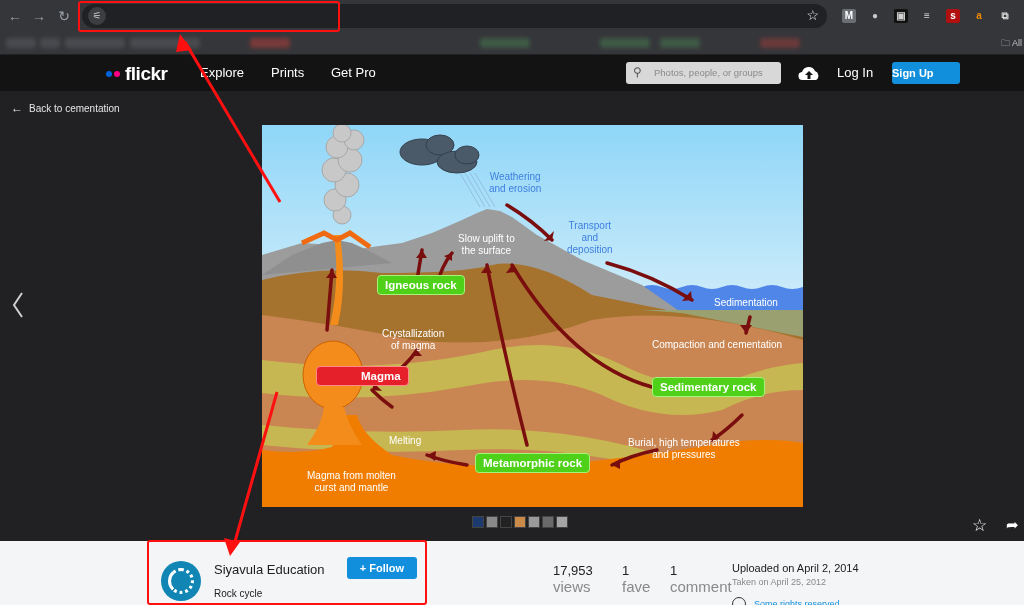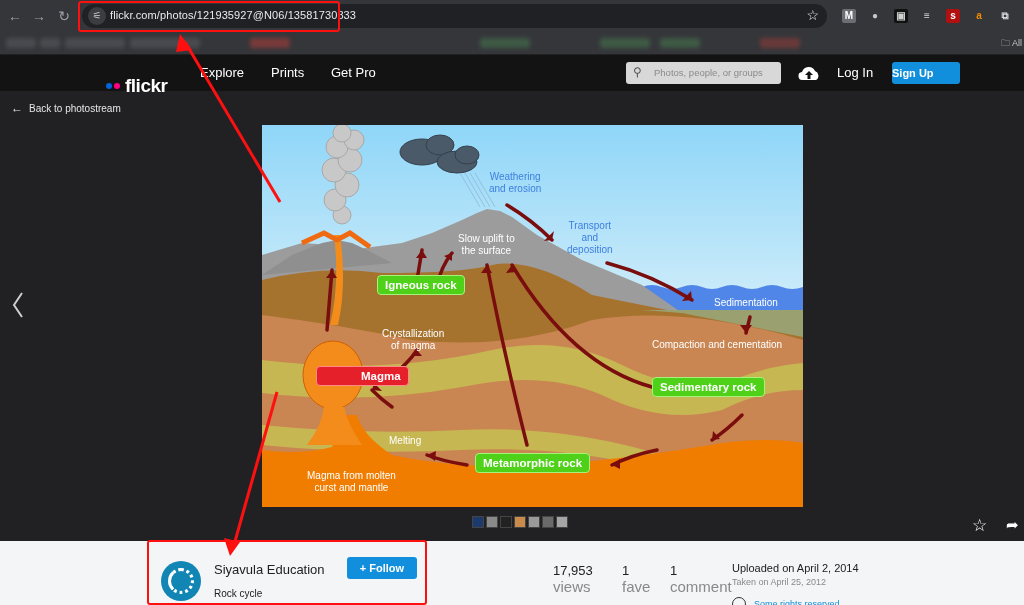--- a/index.html
+++ b/index.html
@@ -9,21 +9,21 @@
   .omnibox { position: absolute; left: 82px; top: 4px; width: 745px; height: 24px; background: #202124; border-radius: 12px; }
   .omnibox .tune { position: absolute; left: 6px; top: 3px; width: 18px; height: 18px; border-radius: 9px; background: #3c3d40; color:#cfd2d6; font-size:10px; text-align:center; line-height:18px; }
   .omnibox .url { position: absolute; left: 28px; top: 5px; color: #e8eaed; font-size: 11px; letter-spacing: 0.1px; }
   .omnibox .star { position: absolute; right: 8px; top: 3px; color: #e8eaed; font-size: 14px; }
   .ext { position: absolute; top: 9px; width: 14px; height: 14px; border-radius: 2px; font-size: 10px; line-height: 14px; text-align: center; font-weight: bold; }
   .bookmarks { position: absolute; left: 0; top: 32px; width: 1024px; height: 22px; background: #35363a; }
   .bookmarks .blur { position: absolute; top: 6px; height: 10px; border-radius: 3px; background: #4a4b4f; filter: blur(2px); }
   .bookmarks .all { position: absolute; right: 2px; top: 4px; color: #bdc1c6; font-size: 9px; }
 
   .flickr-nav { position: absolute; left: 0; top: 55px; width: 1024px; height: 36px; background: #131313; }
-  .logo { position: absolute; left: 106px; top: 8px; display: flex; align-items: center; margin-top: 12px; }
+  .logo { position: absolute; left: 106px; top: 8px; display: flex; align-items: center; }
   .logo .dot { width: 6px; height: 6px; border-radius: 3px; margin-right: 2px; }
   .logo .word { color: #fff; font-weight: bold; font-size: 19px; margin-left: 3px; letter-spacing: -0.5px; }
   .nav-link { position: absolute; top: 10px; color: #fff; font-size: 13px; }
   .search { position: absolute; left: 626px; top: 7px; width: 155px; height: 22px; background: #d8d8d8; border-radius: 3px; }
   .search .mag { position: absolute; left: 7px; top: 3px; font-size: 12px; color:#555; }
   .search .ph { position: absolute; left: 28px; top: 5px; font-size: 9.5px; color: #8a8a8a; }
   .upload { position: absolute; left: 797px; top: 10px; width: 24px; height: 16px; }
   .login { position: absolute; left: 837px; top: 10px; color: #fff; font-size: 13px; }
   .signup { position: absolute; left: 892px; top: 7px; width: 68px; height: 22px; background: #128fdc; border-radius: 3px; color: #fff; font-size: 11px; font-weight: bold; line-height: 22px; }
 
@@ -62,21 +62,20 @@
 </style>
 </head>
 <body>
 
 <div class="chrome-top">
   <div class="nav-btn" style="left:7px">←</div>
   <div class="nav-btn" style="left:31px">→</div>
   <div class="nav-btn" style="left:56px">↻</div>
   <div class="omnibox">
     <div class="tune">⚟</div>
-    <div class="url">flickr.com/photos/121935927@N06/13581730833</div>
     <div class="star">☆</div>
   </div>
   <div id="exts">
       <div class="ext" style="left: 842px; background: rgb(107, 111, 116); color: rgb(255, 255, 255);">M</div>
       <div class="ext" style="left: 868px; background: transparent; color: rgb(200, 200, 200);">●</div>
       <div class="ext" style="left: 894px; background: rgb(17, 17, 17); color: rgb(208, 208, 208);">▣</div>
       <div class="ext" style="left: 920px; background: transparent; color: rgb(216, 216, 216);">≡</div>
       <div class="ext" style="left: 946px; background: rgb(176, 16, 16); color: rgb(255, 255, 255);">s</div>
       <div class="ext" style="left: 972px; background: transparent; color: rgb(240, 138, 0);">a</div>
       <div class="ext" style="left: 998px; background: transparent; color: rgb(216, 216, 216);">⧉</div>
@@ -111,21 +110,21 @@
   <svg class="upload" viewBox="0 0 24 16">
     <path d="M6 15 H19 A5 5 0 0 0 18 6 A7 7 0 0 0 5 7 A4 4 0 0 0 6 15 Z" fill="#fff"></path>
     <path d="M12 6 L8 10 H10.5 V14 H13.5 V10 H16 Z" fill="#131313"></path>
   </svg>
   <div class="login">Log In</div>
   <div class="signup">Sign Up</div>
 </div>
 
 <div class="back">
   <span class="arr">←</span>
-  <span>Back to photostream</span>
+  <span>Back to cementation</span>
 </div>
 <svg class="prev" viewBox="0 0 16 30">
   <path d="M12 3 L4 15 L12 27" stroke="#cfcfcf" stroke-width="2" fill="none"></path>
 </svg>
 
 <div class="photo">
   <svg width="541" height="382" viewBox="0 0 541 382">
 
     <path d="M380 162 Q390 158 400 162 T420 162 T440 162 T460 162 T480 162 T500 162 T520 162 T541 162 L541 185 L380 185 Z" fill="#4f86e8"></path>
 
@@ -208,20 +207,21 @@
     </g>
   </svg>
 
   <div class="lbl blue" style="left:227px;top:46px">Weathering<br>and erosion</div>
   <div class="lbl blue" style="left:305px;top:95px">Transport<br>and<br>deposition</div>
   <div class="lbl" style="left:196px;top:108px">Slow uplift to<br>the surface</div>
   <div class="lbl" style="left:452px;top:172px">Sedimentation</div>
   <div class="lbl" style="left:390px;top:214px">Compaction and cementation</div>
   <div class="lbl" style="left:120px;top:203px">Crystallization<br>of magma</div>
   <div class="lbl" style="left:127px;top:310px">Melting</div>
+  <div class="lbl" style="left:366px;top:312px">Burial, high temperatures<br>and pressures</div>
   <div class="lbl" style="left:45px;top:345px">Magma from molten<br>curst and mantle</div>
 
   <div class="badge" style="left:115px;top:150px">Igneous rock</div>
   <div class="badge red" style="left:54px;top:241px">Magma</div>
   <div class="badge" style="left:390px;top:252px">Sedimentary rock</div>
   <div class="badge" style="left:213px;top:328px">Metamorphic rock</div>
 </div>
 
 <div class="thumbs" id="thumbs">
     <div class="thumb" style="background: rgb(29, 58, 110);"></div>

